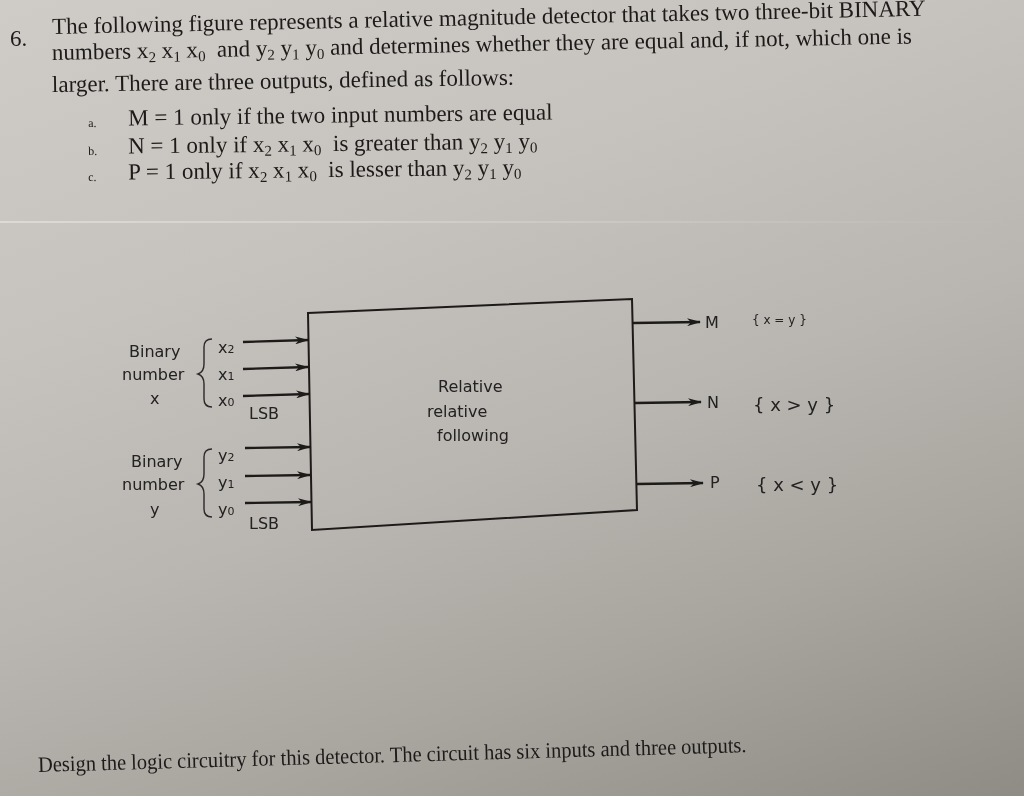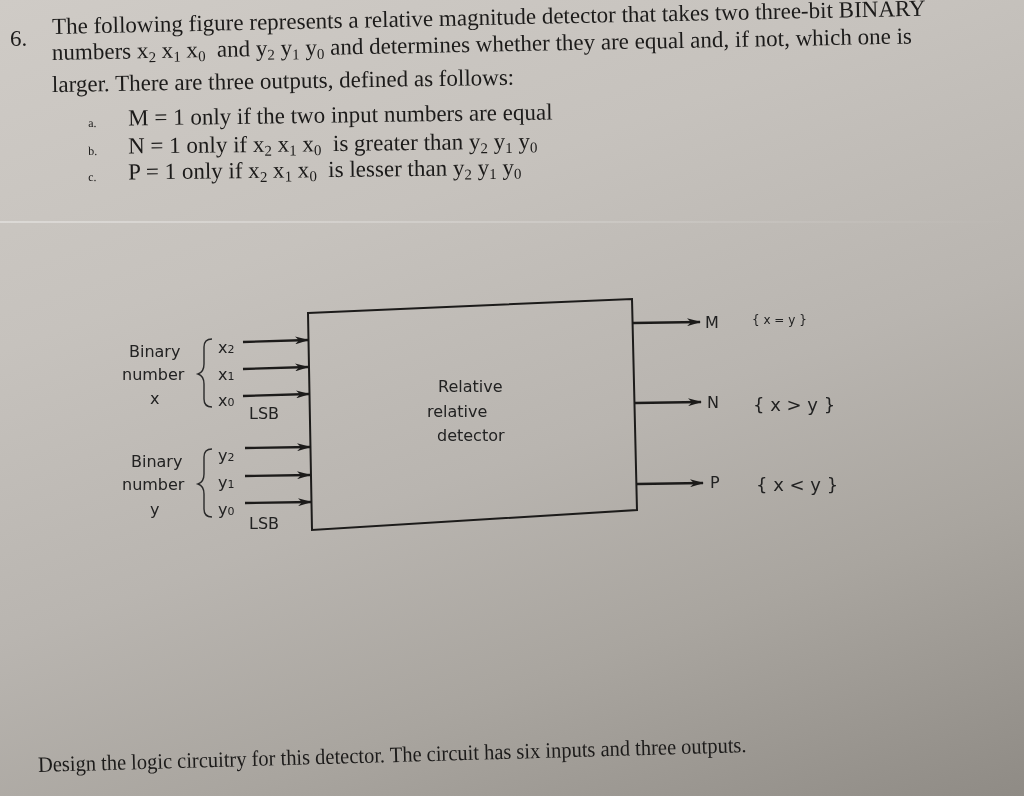--- a/index.html
+++ b/index.html
@@ -134,21 +134,21 @@
     <div class="diag-label" style="left:122px;top:475px">number</div>
     <div class="diag-label" style="left:150px;top:500px">y</div>
 
     <div class="diag-label" style="left:218px;top:446px"><span>y</span><span style="font-size:11px">2</span></div>
     <div class="diag-label" style="left:218px;top:473px"><span>y</span><span style="font-size:11px">1</span></div>
     <div class="diag-label" style="left:218px;top:500px"><span>y</span><span style="font-size:11px">0</span></div>
     <div class="diag-label" style="left:249px;top:514px">LSB</div>
 
     <div class="diag-label" style="left:438px;top:377px">Relative</div>
     <div class="diag-label" style="left:427px;top:402px">relative</div>
-    <div class="diag-label" style="left:437px;top:426px">detector</div>
+    <div class="diag-label" style="left:437px;top:426px">following</div>
 
     <div class="diag-label" style="left:705px;top:313px">M</div>
     <div class="diag-label" style="left:752px;top:313px;font-size:12px">{ x = y }</div>
     <div class="diag-label" style="left:707px;top:393px">N</div>
     <div class="diag-label" style="left:753px;top:394px;font-size:18px">{ x &gt; y }</div>
     <div class="diag-label" style="left:710px;top:473px">P</div>
     <div class="diag-label" style="left:756px;top:474px;font-size:18px">{ x &lt; y }</div>
   </div>
 
   <div class="footer-text">Design the logic circuitry for this detector. The circuit has six inputs and three outputs.</div>

